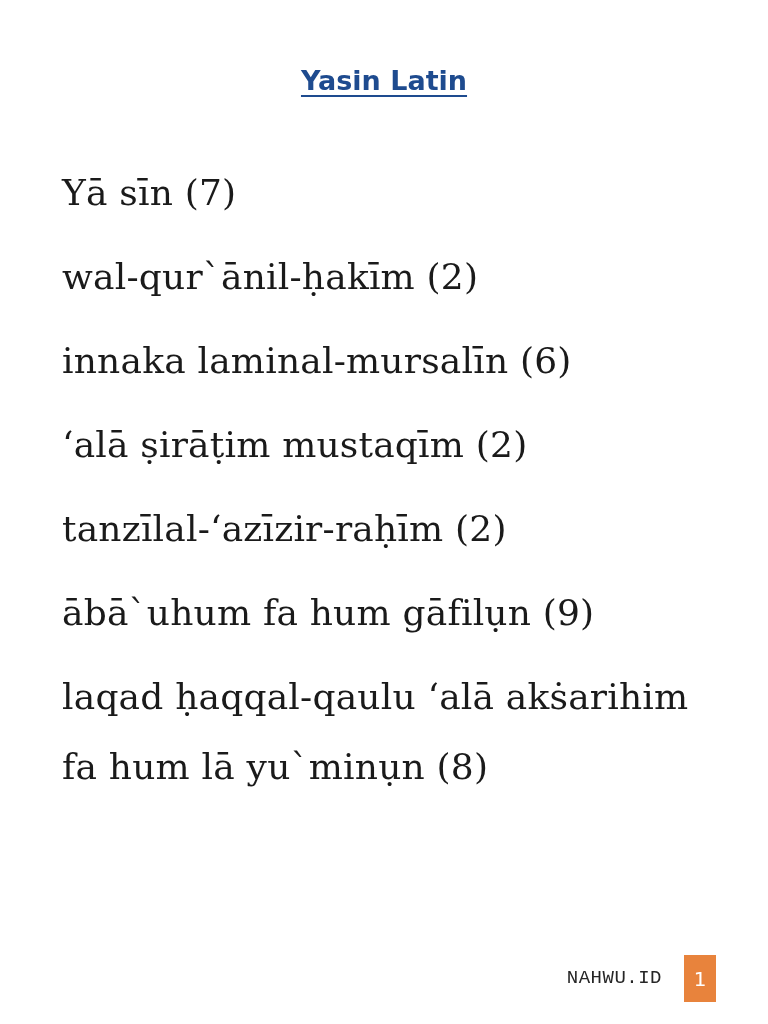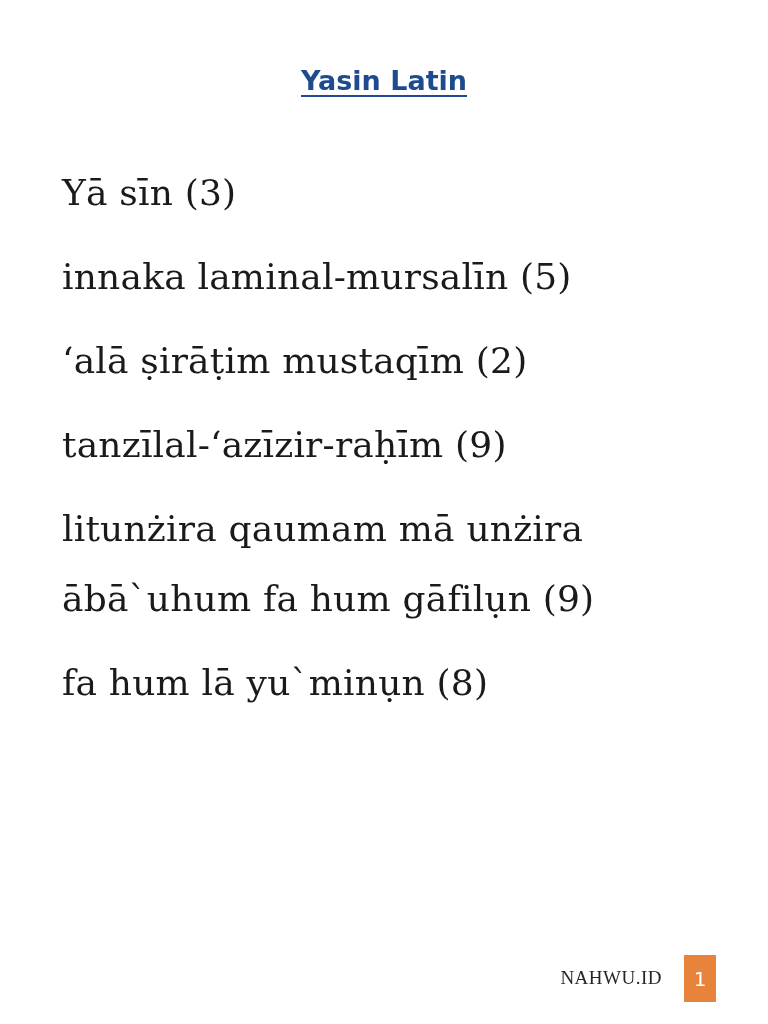--- a/index.html
+++ b/index.html
@@ -47,21 +47,21 @@
     letter-spacing: 0.2px;
   }
   .verse-line {
     display: block;
     white-space: nowrap;
   }
   .footer-brand {
     position: absolute;
     top: 967px;
     right: 106px;
-    font-family: Liberation Serif, serif;
+    font-family: Liberation Mono, monospace;
     font-size: 19px;
     line-height: 22px;
     color: var(--footer-text-color, #262626);
     letter-spacing: 0.5px;
   }
   .page-number-badge {
     position: absolute;
     left: 684px;
     top: 955px;
     width: 32px;
@@ -78,42 +78,45 @@
 </head>
 <body>
 
 <div class="page">
 
   <h1 class="title"><span class="title-link">Yasin Latin</span></h1>
 
   <main class="content">
 
     <p class="verse">
-        <span class="verse-line">Yā sīn (3)</span>
+        <span class="verse-line">Yā sīn (7)</span>
       </p>
 
+    <p class="verse">
+        <span class="verse-line">wal-qur`ānil-ḥakīm (2)</span>
+      </p>
 
     <p class="verse">
-        <span class="verse-line">innaka laminal-mursalīn (5)</span>
+        <span class="verse-line">innaka laminal-mursalīn (6)</span>
       </p>
 
     <p class="verse">
         <span class="verse-line">‘alā ṣirāṭim mustaqīm (2)</span>
       </p>
 
     <p class="verse">
-        <span class="verse-line">tanzīlal-‘azīzir-raḥīm (9)</span>
+        <span class="verse-line">tanzīlal-‘azīzir-raḥīm (2)</span>
       </p>
 
     <p class="verse">
-        <span class="verse-line">litunżira qaumam mā unżira</span>
         <span class="verse-line">ābā`uhum fa hum gāfilụn (9)</span>
       </p>
 
     <p class="verse">
+        <span class="verse-line">laqad ḥaqqal-qaulu ‘alā akṡarihim</span>
         <span class="verse-line">fa hum lā yu`minụn (8)</span>
       </p>
 
   </main>
 
   <span class="footer-brand">NAHWU.ID</span>
 
   <span class="page-number-badge">1</span>
 
 </div>

